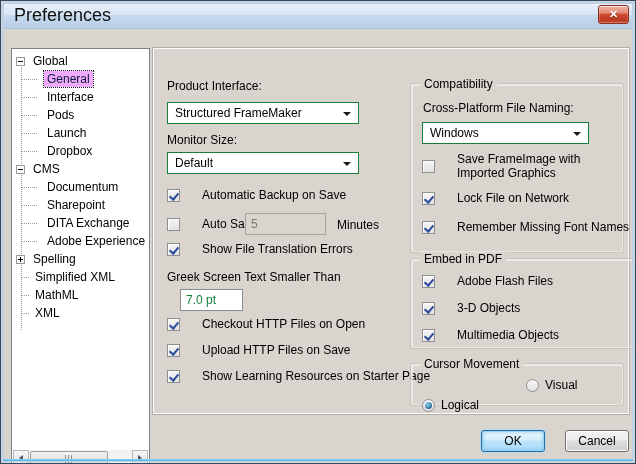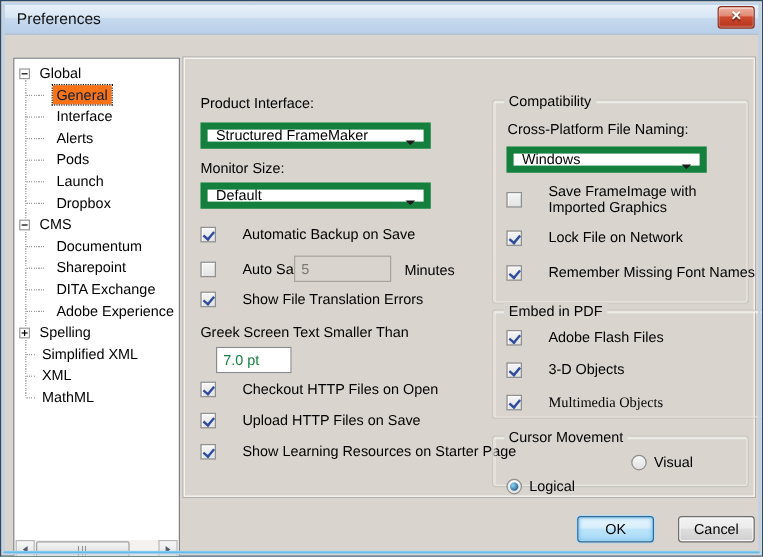--- a/index.html
+++ b/index.html
@@ -12,21 +12,21 @@
   }
   .frame-edge { position:absolute; inset:1px; border:2px solid #bed1e6; pointer-events:none; z-index:5; }
   .frame-bottom-accent { position:absolute; left:2px; right:2px; bottom:2px; height:2px; background:linear-gradient(#8fd4f2,#4fb3e6); z-index:6; }
 
   .titlebar {
     position:absolute; top:1px; left:1px; right:1px; height:27px;
     background:linear-gradient(#eaf2fb, #d8e6f4 48%, #c6d9ee 52%, #b9cfe8);
     border-bottom:1px solid #a8bdd3;
     display:flex; align-items:center; padding-left:12px; z-index:4;
   }
-  .title-text { font-size:13px; color:#111; }
+  .title-text { font-size:18px; color:#111; }
   .close-btn {
     position:absolute; top:4px; right:6px; width:31px; height:19px;
     background:linear-gradient(#efb3a6 0%, #e08972 42%, #cf4a30 48%, #bb3a22 85%, #c8573d 100%);
     border:1px solid #8e2f1e; border-radius:3px;
     box-shadow: inset 0 1px 0 rgba(255,255,255,.65), inset 0 0 0 1px rgba(255,255,255,.2);
     display:flex; align-items:center; justify-content:center; cursor:default; z-index:7;
   }
   .close-x { color:#fff; font-size:11px; font-weight:bold; line-height:1; text-shadow:0 1px 1px rgba(60,0,0,.6); }
 
   
@@ -51,21 +51,21 @@
     content:""; position:absolute; left:9px; top:9px; width:16px; height:1px;
     background-image:repeating-linear-gradient(90deg,#9a9a9a 0 1px, transparent 1px 2px);
   }
   .expander {
     position:relative; width:9px; height:9px; border:1px solid #999; background:#fff;
     margin-right:5px; flex:none;
   }
   .expander::before { content:""; position:absolute; left:1px; right:1px; top:3px; height:1px; background:#000; }
   .expander.plus::after { content:""; position:absolute; top:1px; bottom:1px; left:3px; width:1px; background:#000; }
   .t-label { padding:1px 3px; }
-  .t-label.sel { background:#f97316; outline:1px dotted #16181c; outline-offset:0px; color:#0b1b3a; }
+  .t-label.sel { background:#f0abfc; outline:1px dotted #16181c; outline-offset:0px; color:#0b1b3a; }
 
   .tree-hscroll {
     position:absolute; left:1px; right:1px; bottom:1px; height:16px;
     background:#f3f2f1; display:flex; align-items:center;
   }
   .sb-btn {
     width:16px; height:16px; flex:none; background:linear-gradient(#f8f8f8,#dedede);
     border:1px solid #b7b7b7; display:flex; align-items:center; justify-content:center;
   }
   .sb-arrow-left { width:0; height:0; border-top:3px solid transparent; border-bottom:3px solid transparent; border-right:4px solid #50596b; }
@@ -81,21 +81,21 @@
   .sb-track { flex:1; }
 
   
   .main-panel {
     position:absolute; left:152px; top:47px; width:476px; height:366px;
     border:1px solid #fcfbf9; box-shadow:0 0 0 1px #b2afa9; z-index:2; background:#d9d5ce;
   }
   .lbl { position:absolute; white-space:nowrap; }
 
   .combo {
-    position:absolute; height:22px; background:#fff; border:6px solid #15803d;
+    position:absolute; height:22px; background:#fff; border:1px solid #15803d;
     display:flex; align-items:center; padding:0 20px 0 7px; cursor:default;
   }
   .combo .arrow {
     position:absolute; right:7px; top:9px; width:0; height:0;
     border-left:4px solid transparent; border-right:4px solid transparent; border-top:4px solid #1c1c1c;
   }
 
   .cbrow { position:absolute; display:flex; align-items:center; gap:22px; white-space:nowrap; }
   .cb {
     position:relative; width:13px; height:13px; flex:none;
@@ -170,23 +170,20 @@
         <span class="expander"></span>
         <span class="t-label">Global</span>
       </div>
       <div class="t-row t-child">
         <span class="t-label sel">General</span>
       </div>
       <div class="t-row t-child">
         <span class="t-label">Interface</span>
       </div>
       <div class="t-row t-child">
-        <span class="t-label">Alerts</span>
-      </div>
-      <div class="t-row t-child">
         <span class="t-label">Pods</span>
       </div>
       <div class="t-row t-child">
         <span class="t-label">Launch</span>
       </div>
       <div class="t-row t-child">
         <span class="t-label">Dropbox</span>
       </div>
       <div class="t-row t-root">
         <span class="expander"></span>
@@ -205,24 +202,24 @@
         <span class="t-label">Adobe Experience Manager</span>
       </div>
       <div class="t-row t-root">
         <span class="expander plus"></span>
         <span class="t-label">Spelling</span>
       </div>
       <div class="t-row t-leafroot">
         <span class="t-label">Simplified XML</span>
       </div>
       <div class="t-row t-leafroot">
+        <span class="t-label">MathML</span>
+      </div>
+      <div class="t-row t-leafroot">
         <span class="t-label">XML</span>
-      </div>
-      <div class="t-row t-leafroot">
-        <span class="t-label">MathML</span>
       </div>
     </div>
 
     <div class="tree-hscroll">
       <div class="sb-btn">
           <span class="sb-arrow-left"></span>
         </div>
       <div class="sb-thumb"></div>
       <div class="sb-track"></div>
       <div class="sb-btn">
@@ -305,21 +302,21 @@
       <span class="group-title">Embed in PDF</span>
 
       <div class="cbrow" style="left:10px; top:14px;">
         <span class="cb checked"></span>
         <span>Adobe Flash Files</span>
       </div>
       <div class="cbrow" style="left:10px; top:41px;">
         <span class="cb checked"></span>
         <span>3-D Objects</span>
       </div>
-      <div class="cbrow" style="left:10px; top:68px;font-family:Liberation Serif, serif;">
+      <div class="cbrow" style="left:10px; top:68px;">
         <span class="cb checked"></span>
         <span>Multimedia Objects</span>
       </div>
     </div>
 
     <div class="group" style="left:257px; top:315px; width:212px; height:41px;">
       <span class="group-title">Cursor Movement</span>
 
       <div class="radio-opt" style="left:10px; top:13px;margin-top:20px;">
         <span class="radio selected"></span>

